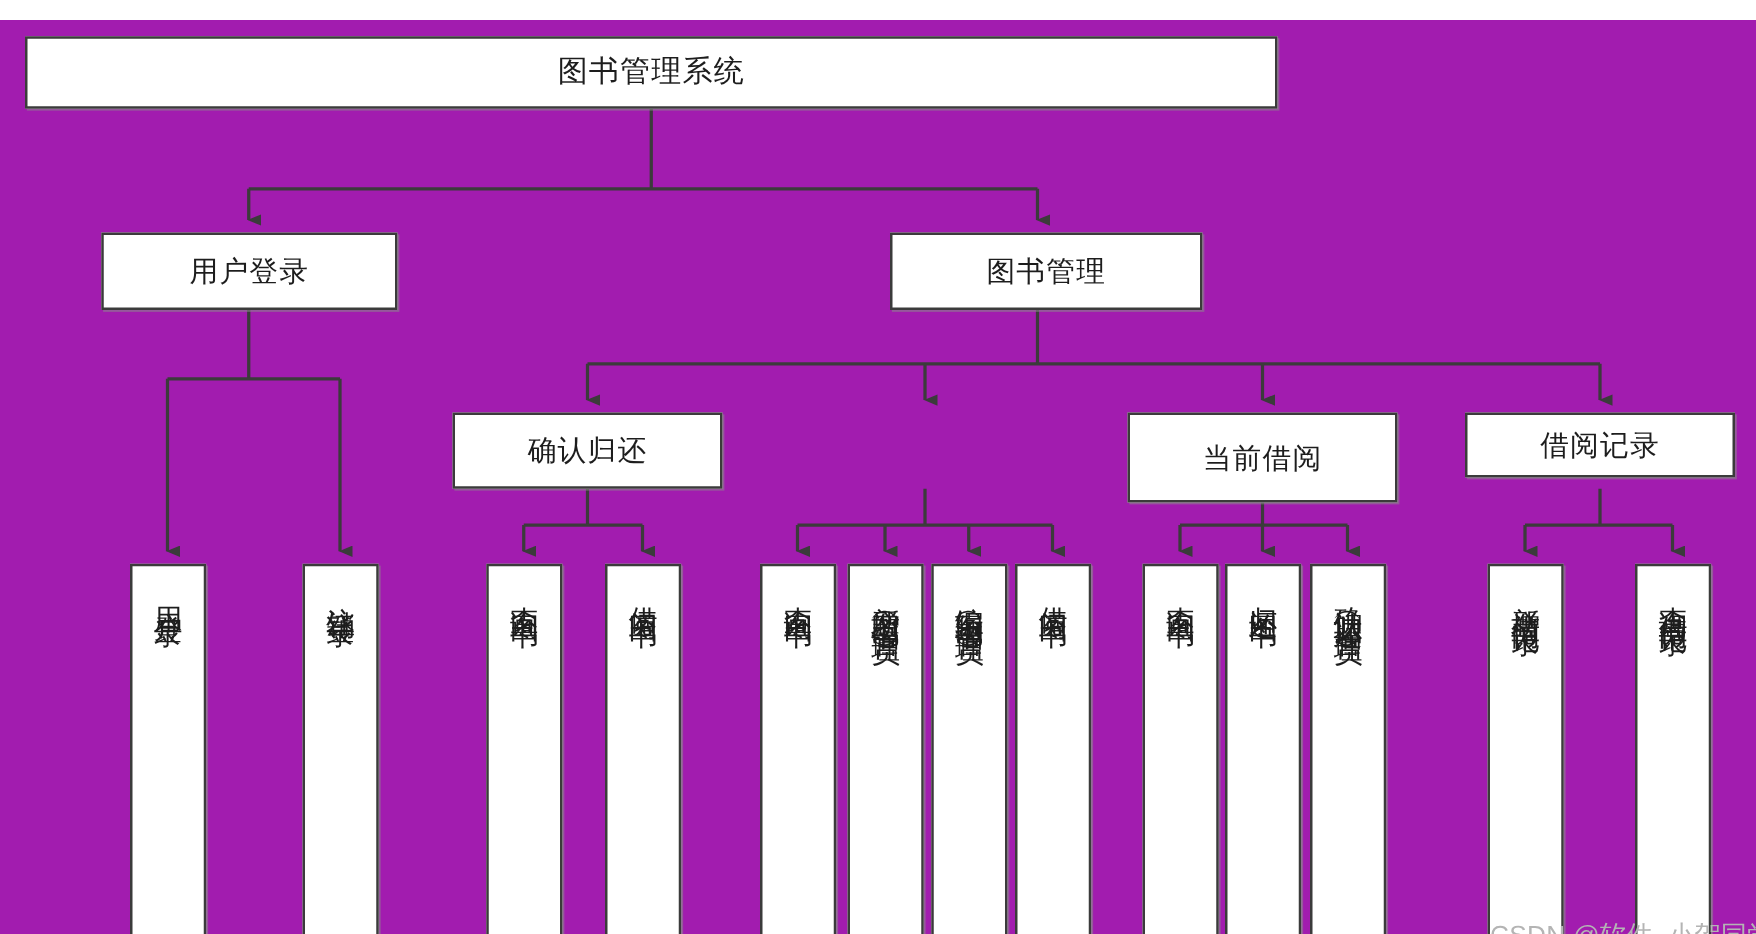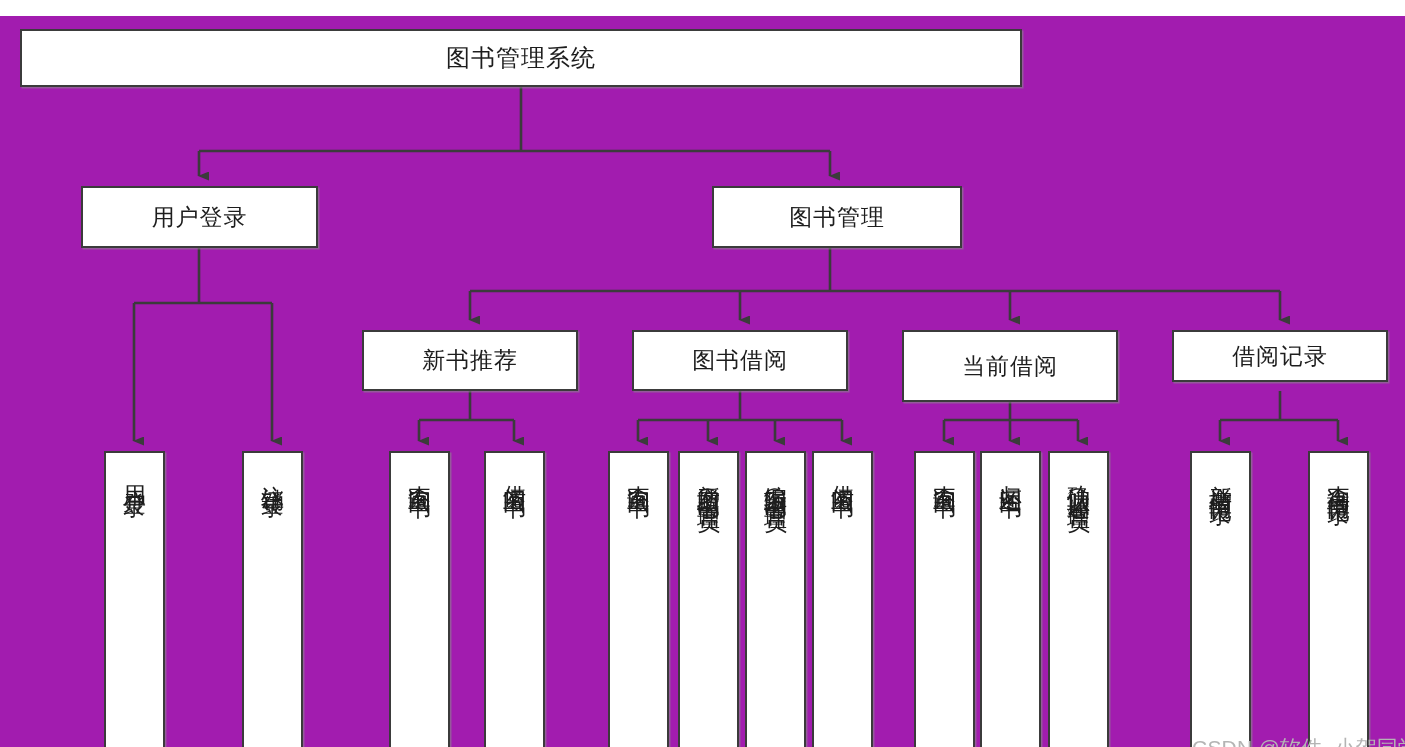--- a/index.html
+++ b/index.html
@@ -136,24 +136,21 @@
   </div>
 
   <div class="node horiz" style="left: 81px; top: 170px; width: 237px; height: 62px;">
     <span class="node-label">用户登录</span>
   </div>
   <div class="node horiz" style="left: 712px; top: 170px; width: 250px; height: 62px;">
     <span class="node-label">图书管理</span>
   </div>
 
   <div class="node horiz" style="left: 362px; top: 314px; width: 216px; height: 61px;">
-    <span class="node-label">新书推荐</span>
-  </div>
-  <div class="node horiz" style="left: 632px; top: 314px; width: 216px; height: 61px;">
-    <span class="node-label">图书借阅</span>
+    <span class="node-label">确认归还</span>
   </div>
   <div class="node horiz" style="left: 902px; top: 314px; width: 216px; height: 72px;">
     <span class="node-label">当前借阅</span>
   </div>
   <div class="node horiz" style="left: 1172px; top: 314px; width: 216px; height: 52px;">
     <span class="node-label">借阅记录</span>
   </div>
 
   <div class="node vert" style="left: 104px; top: 435px; width: 61px; height: 303px;">
     <span class="node-label">用户登录</span>

